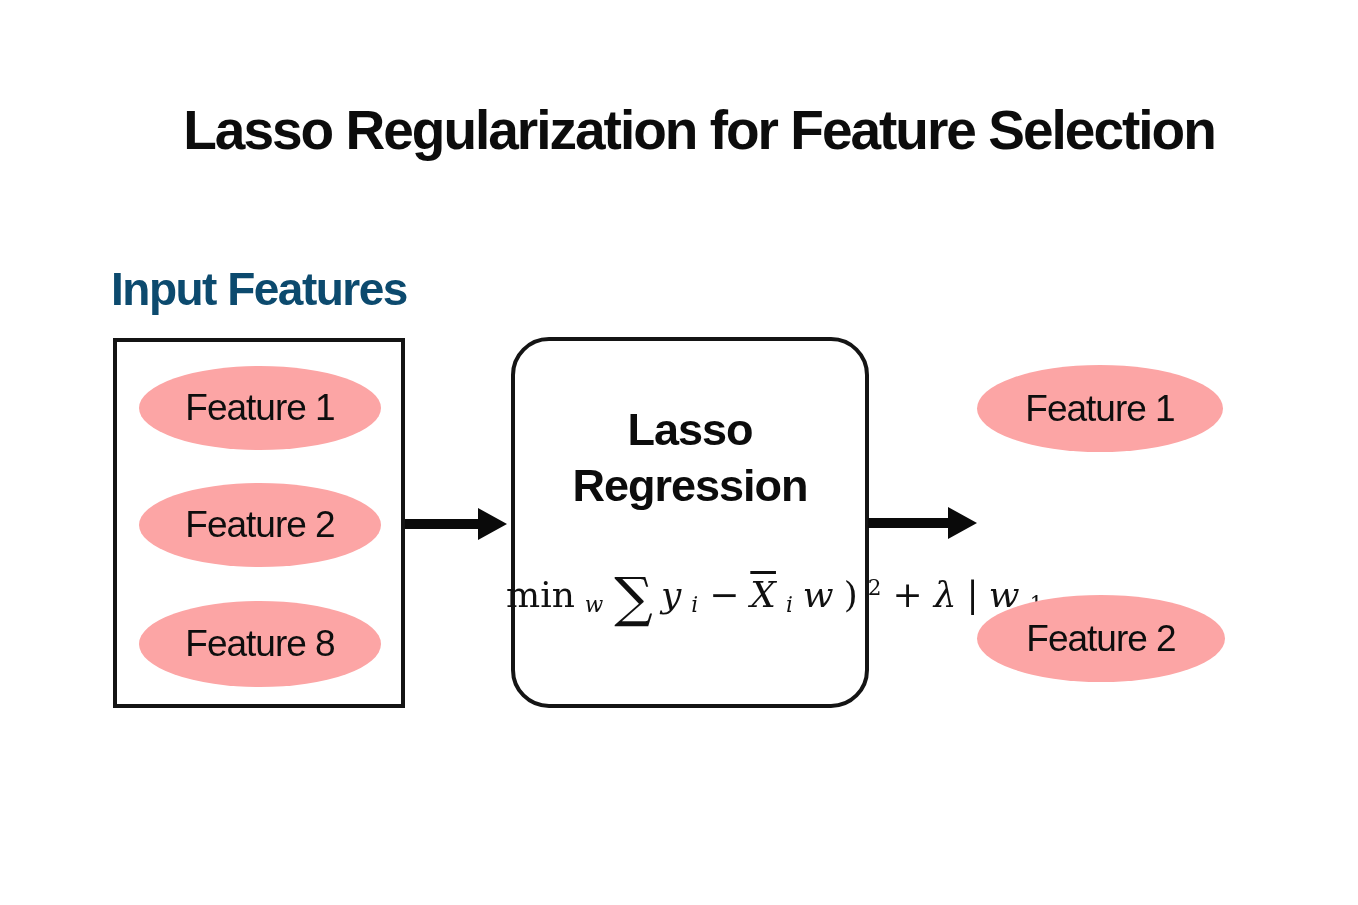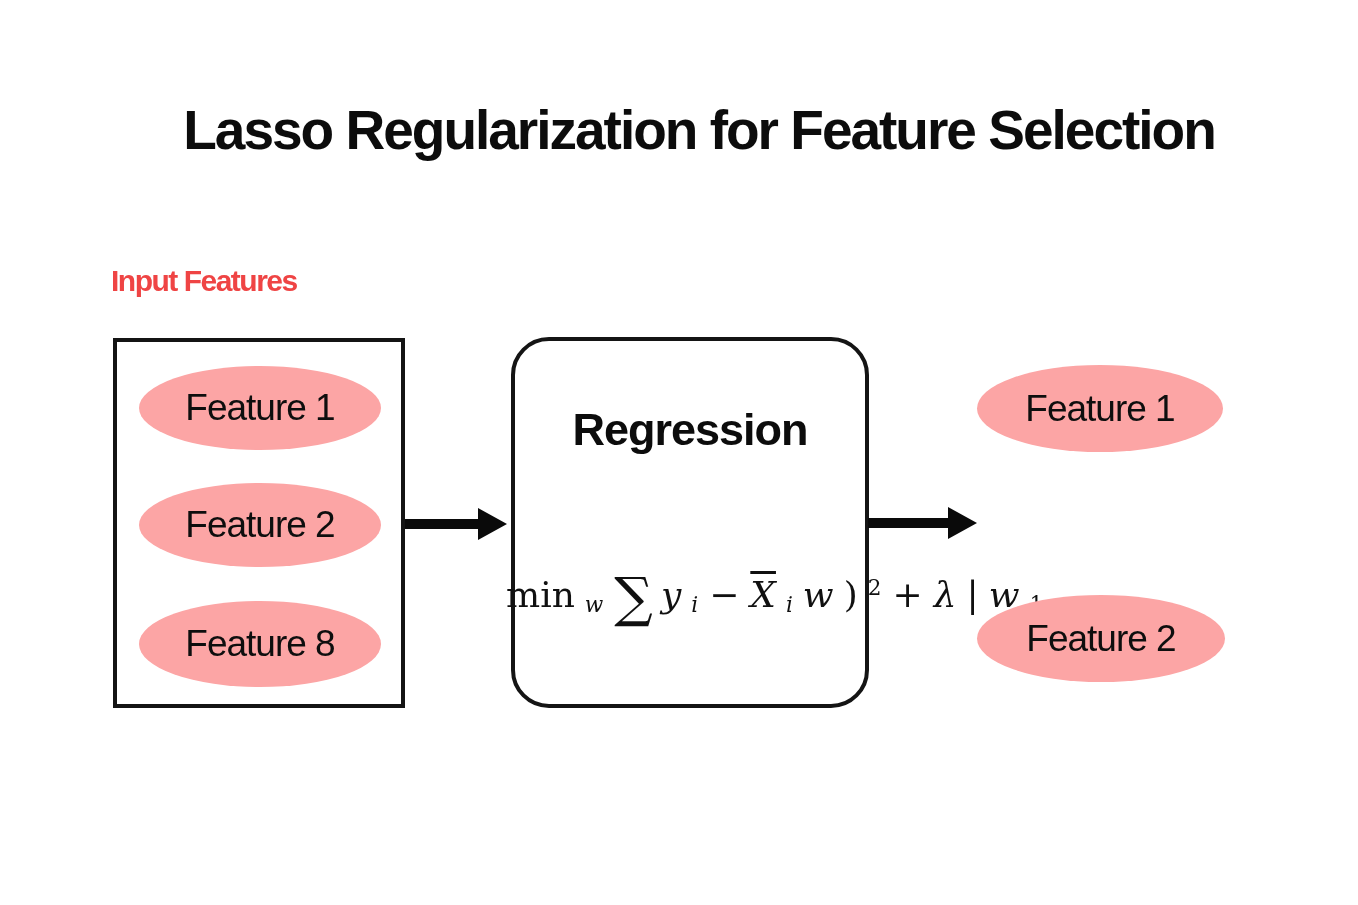--- a/index.html
+++ b/index.html
@@ -19,23 +19,23 @@
     width: 100%;
     text-align: center;
     font-size: 55px;
     font-weight: 700;
     letter-spacing: -2px;
     color: #0c0c0c;
   }
   .group-label {
     position: absolute;
     font-weight: 700;
-    font-size: 30px;
+    font-size: 46px;
     letter-spacing: -1.5px;
-    color: #ef4444;
+    color: #0c4a6e;
     line-height: 1.17;
   }
   .input-label { left: 91px; top: 243px; }
   .selected-label { left: 928px; top: 228px; width: 302px; text-align: center; }
   .box {
     position: absolute;
     border: 4px solid #141414;
     background: #ffffff;
   }
   .input-box { left: 93px; top: 318px; width: 292px; height: 370px; }
@@ -127,20 +127,21 @@
   <div class="ellipse el-in-3">
     <span>Feature 8</span>
   </div>
 
   <div class="arrow-shaft shaft-left"></div>
   <div class="arrow-head head-left"></div>
 
   <div class="box model-box"></div>
 
   <div class="model-title">
+    <span>Lasso</span>
     <span>Regression</span>
   </div>
 
   <div class="formula"><span>min</span><sub class="it">w</sub><span class="sum">∑</span><span class="it">y</span><sub class="it">i</sub><span class="sp">−</span><span class="it xbar">X</span><sub class="it">i</sub><span class="it">w</span><span>)</span><sup>2</sup><span class="sp">+</span><span class="it">λ</span><span>|</span><span class="it">w</span><sub>1</sub></div>
 
   <div class="arrow-shaft shaft-right"></div>
   <div class="arrow-head head-right"></div>
 
 
   <div class="ellipse el-sel-1">

